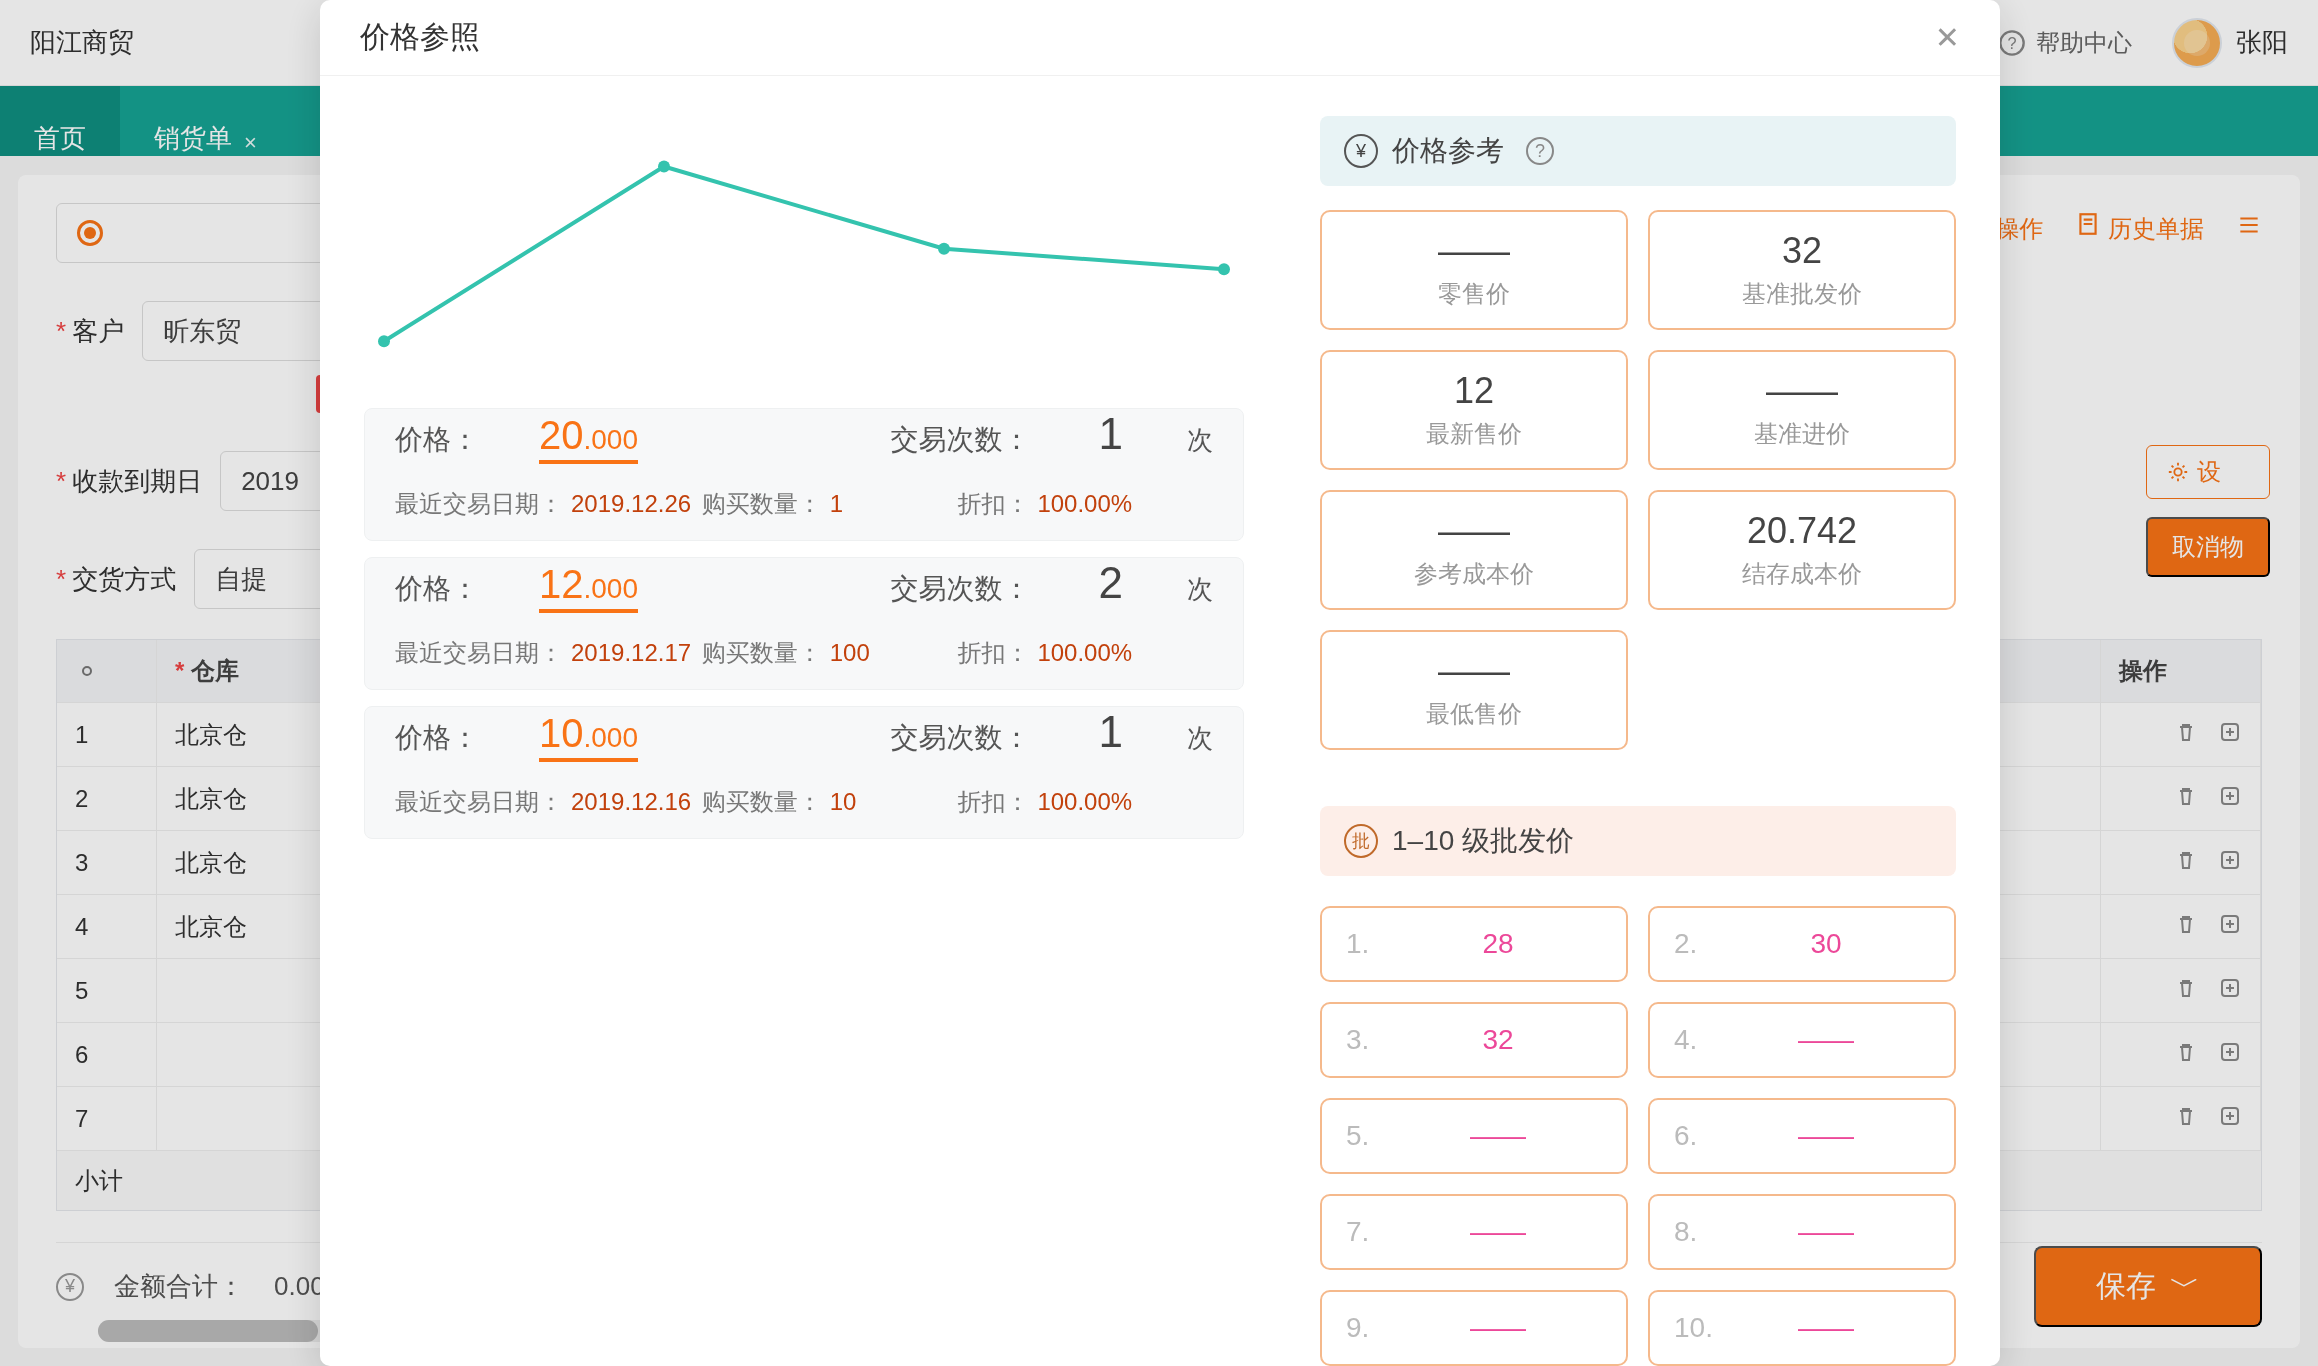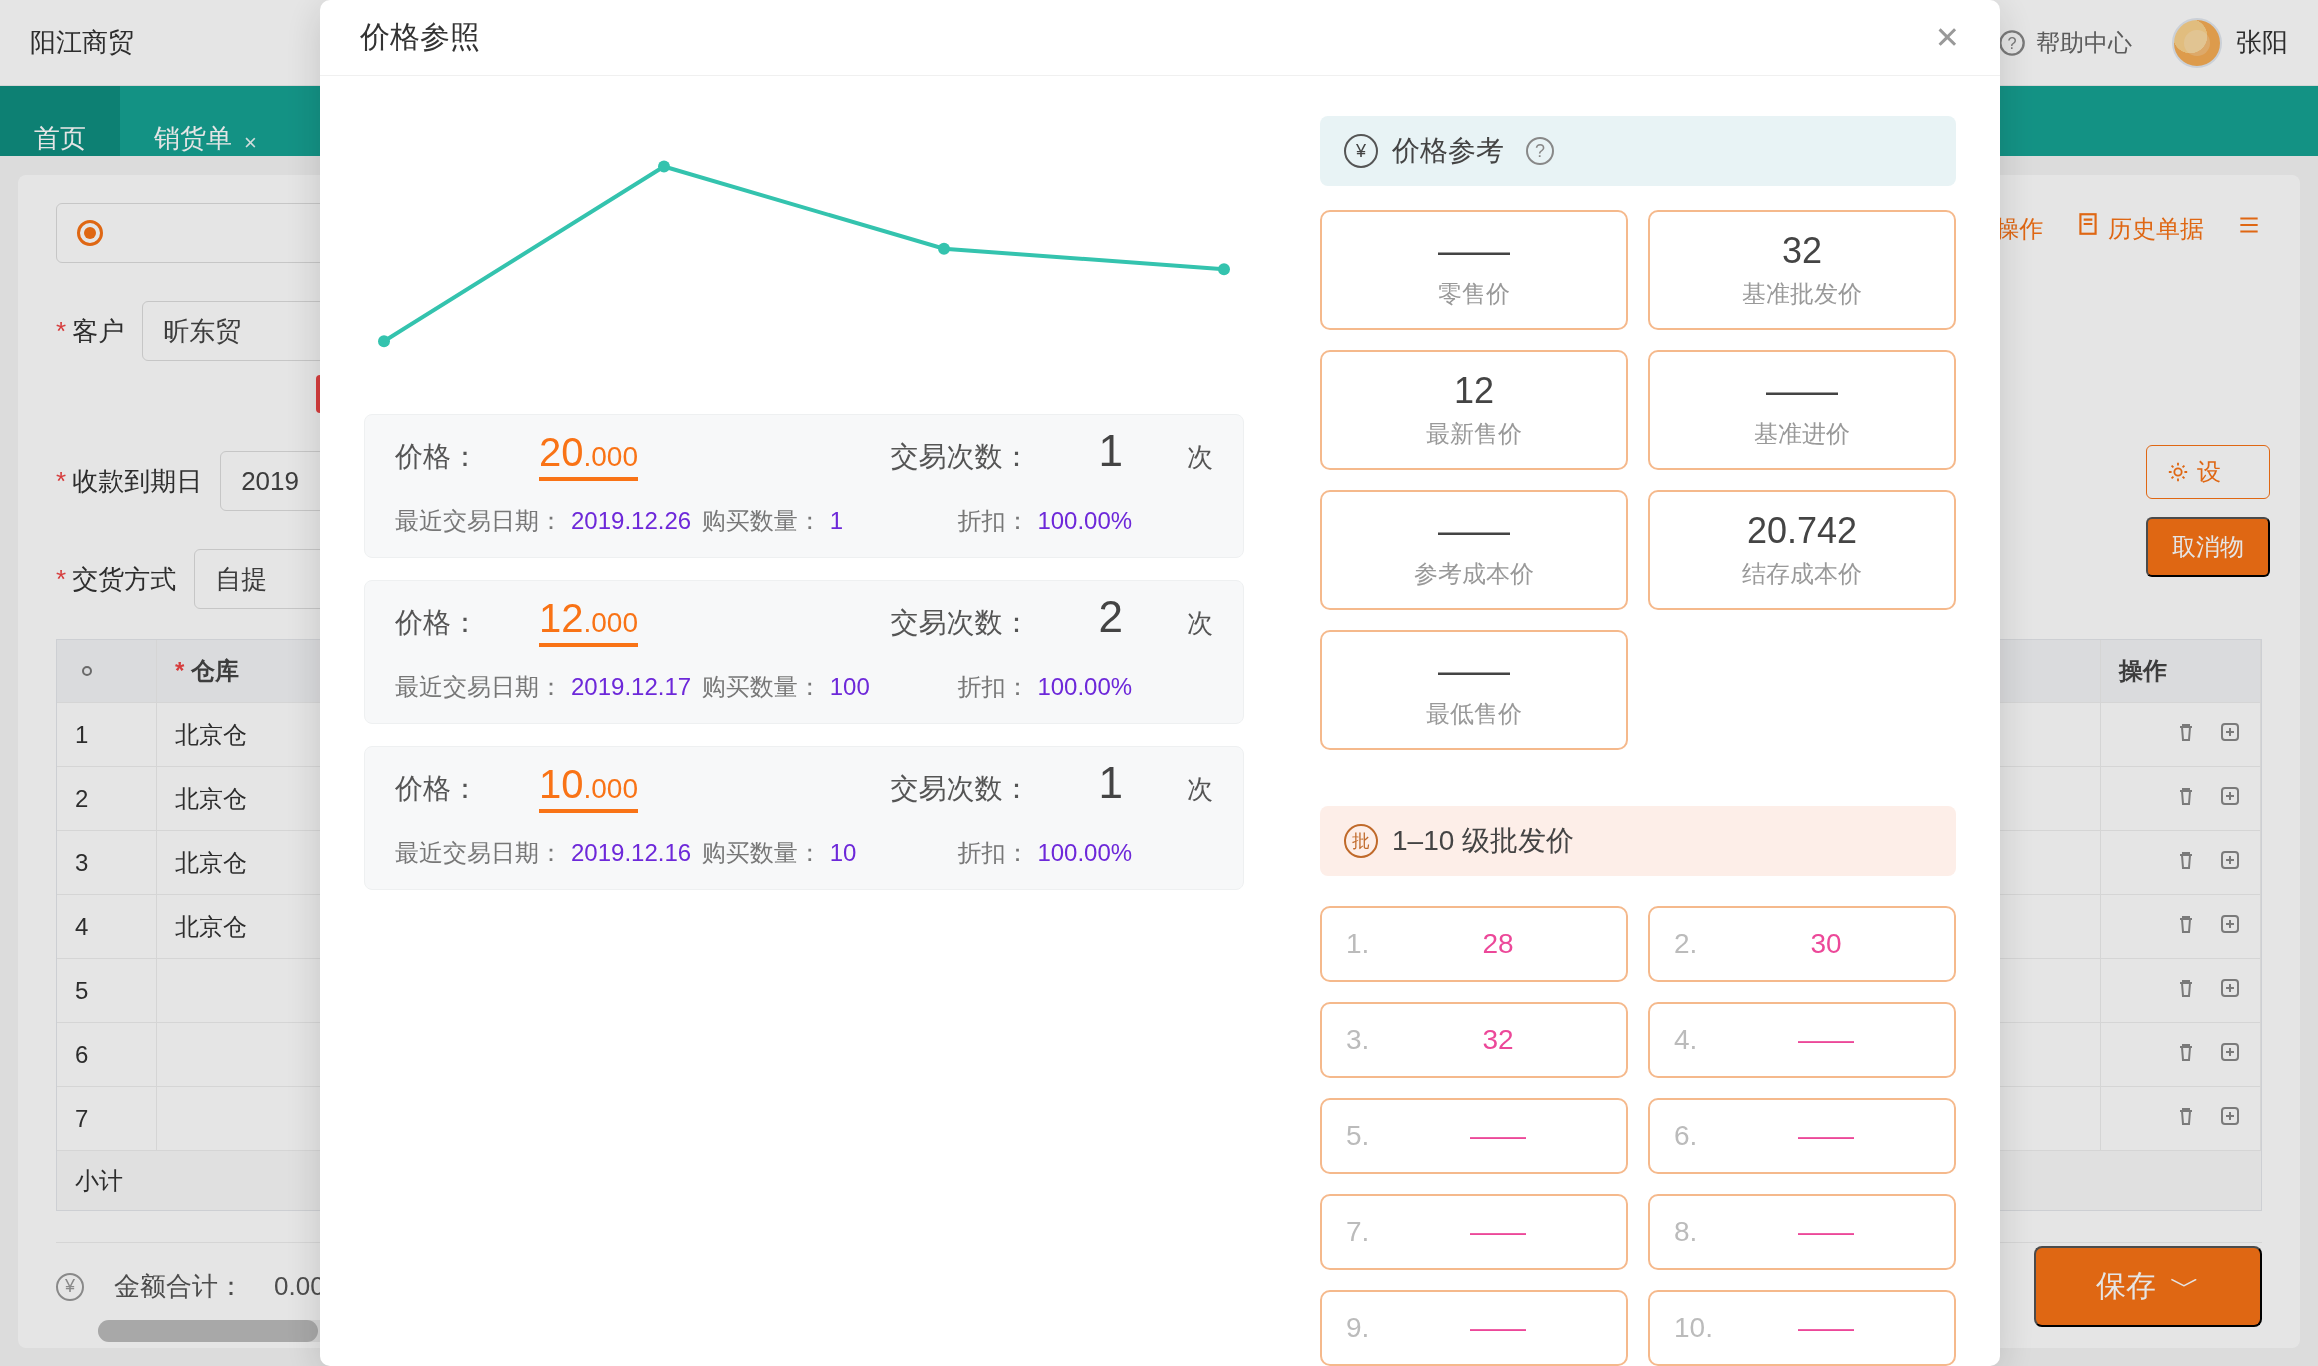--- a/index.html
+++ b/index.html
@@ -68,30 +68,30 @@
   .bulb { width: 30px; height: 30px; border: 2px solid #d2965a; border-radius: 50%; position: relative; }
   .bulb::before, .bulb::after { content: ""; position: absolute; background: #d2965a; }
   .bulb::before { width: 2px; height: 8px; left: 50%; top: -12px; transform: translateX(-50%); }
   .bulb::after { width: 8px; height: 2px; left: -12px; top: 50%; transform: translateY(-50%); box-shadow: 40px 0 #d2965a; }
 
   .chart-wrap { height: 266px; margin-top: 10px; }
   .chart { width: 100%; height: 100%; }
   .chart path { fill: none; stroke: #34c3ae; stroke-width: 4; }
   .chart .dot { fill: #34c3ae; }
 
-  .tx-card { background: #f7f8f9; border: 1px solid #eef0f1; border-radius: 8px; margin-top: 22px; padding: 11px 30px 20px; }
+  .tx-card { background: #f7f8f9; border: 1px solid #eef0f1; border-radius: 8px; margin-top: 16px; padding: 0 30px 20px; }
   .tx-top { display: flex; align-items: baseline; gap: 60px; }
   .tx-top .lbl { font-size: 28px; color: #555; }
   .tx-top .price { font-size: 40px; color: #f97316; border-bottom: 4px solid #f97316; padding-bottom: 2px; }
   .tx-top .price .dec { font-size: 28px; }
   .tx-top .times-lbl { font-size: 28px; color: #555; margin-left: auto; }
   .tx-top .times { font-size: 44px; color: #444; margin-left: 8px; }
   .tx-top .times-unit { font-size: 26px; color: #555; margin-left: 4px; }
   .tx-bottom { display: grid; grid-template-columns: 1.2fr 1fr 1fr; margin-top: 24px; font-size: 24px; color: #777; }
-  .tx-bottom span.v { color: #6d28d9; margin-left: 8px; }
+  .tx-bottom span.v { color: #c2410c; margin-left: 8px; }
 
   
   .section-bar { border-radius: 8px; height: 70px; display: flex; align-items: center; padding: 0 24px; gap: 14px; font-size: 28px; }
   .section-bar.blue { background: #e8f3f5; color: #444; }
   .section-bar.orange { background: #fdeee8; color: #444; margin-top: 56px; }
   .circle-ico { width: 34px; height: 34px; border: 2px solid #555; border-radius: 50%; display: inline-flex; align-items: center; justify-content: center; font-size: 18px; }
   .qmark { width: 28px; height: 28px; border: 2px solid #888; border-radius: 50%; display: inline-flex; align-items: center; justify-content: center; font-size: 18px; color: #888; margin-left: 8px; }
 
   .price-grid { display: grid; grid-template-columns: 1fr 1fr; gap: 20px; margin-top: 24px; }
   .price-box { border: 2px solid #f5b98c; border-radius: 10px; height: 120px; display: flex; flex-direction: column; align-items: center; justify-content: center; gap: 6px; cursor: pointer; }

